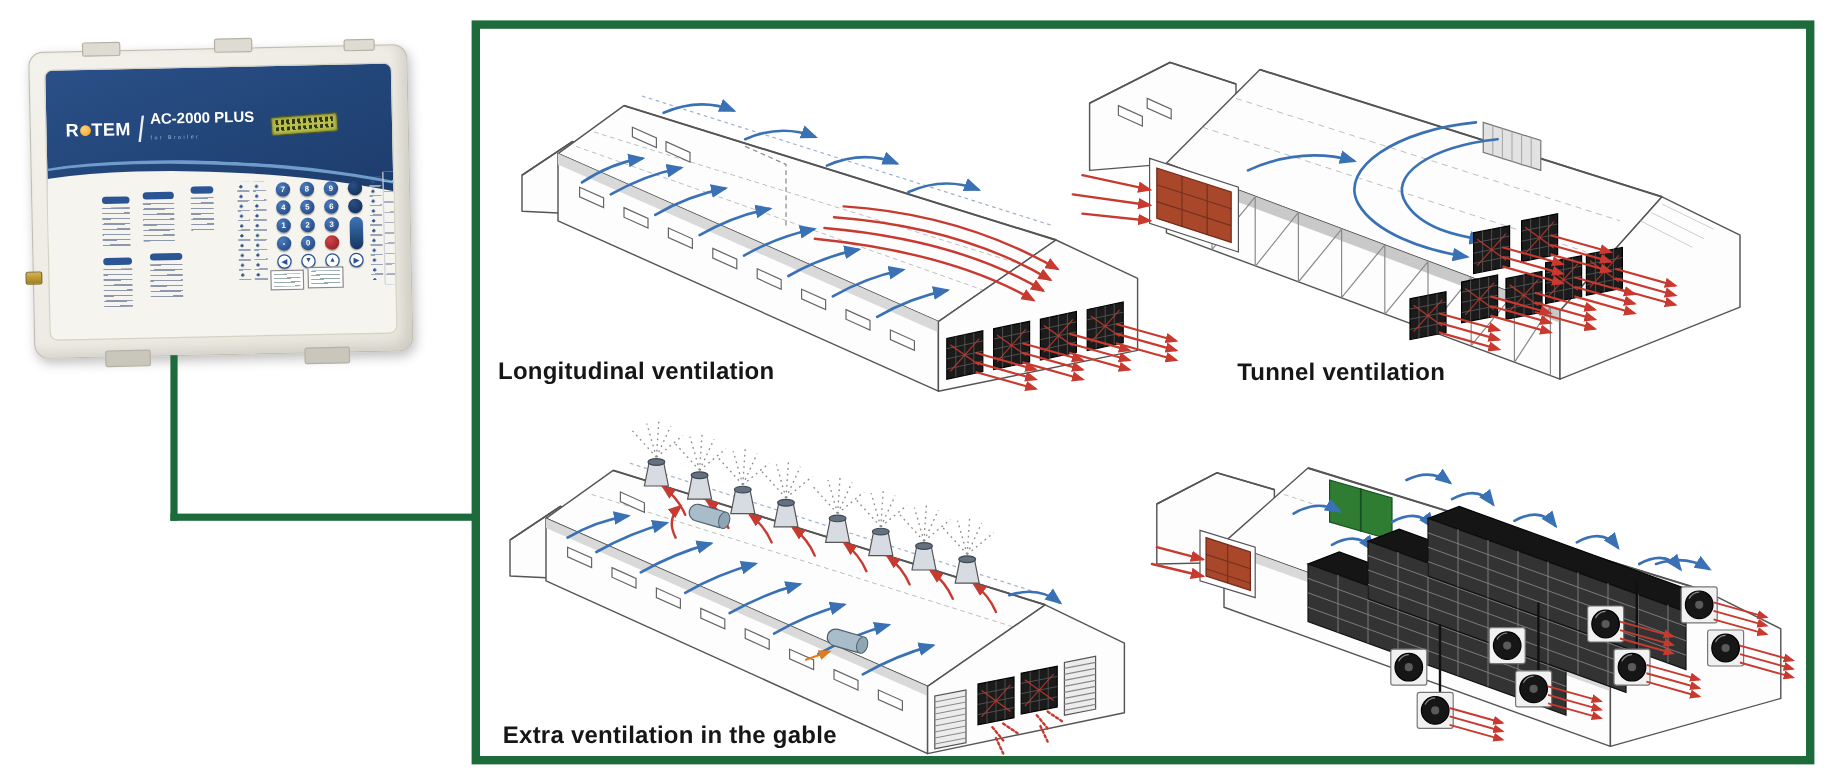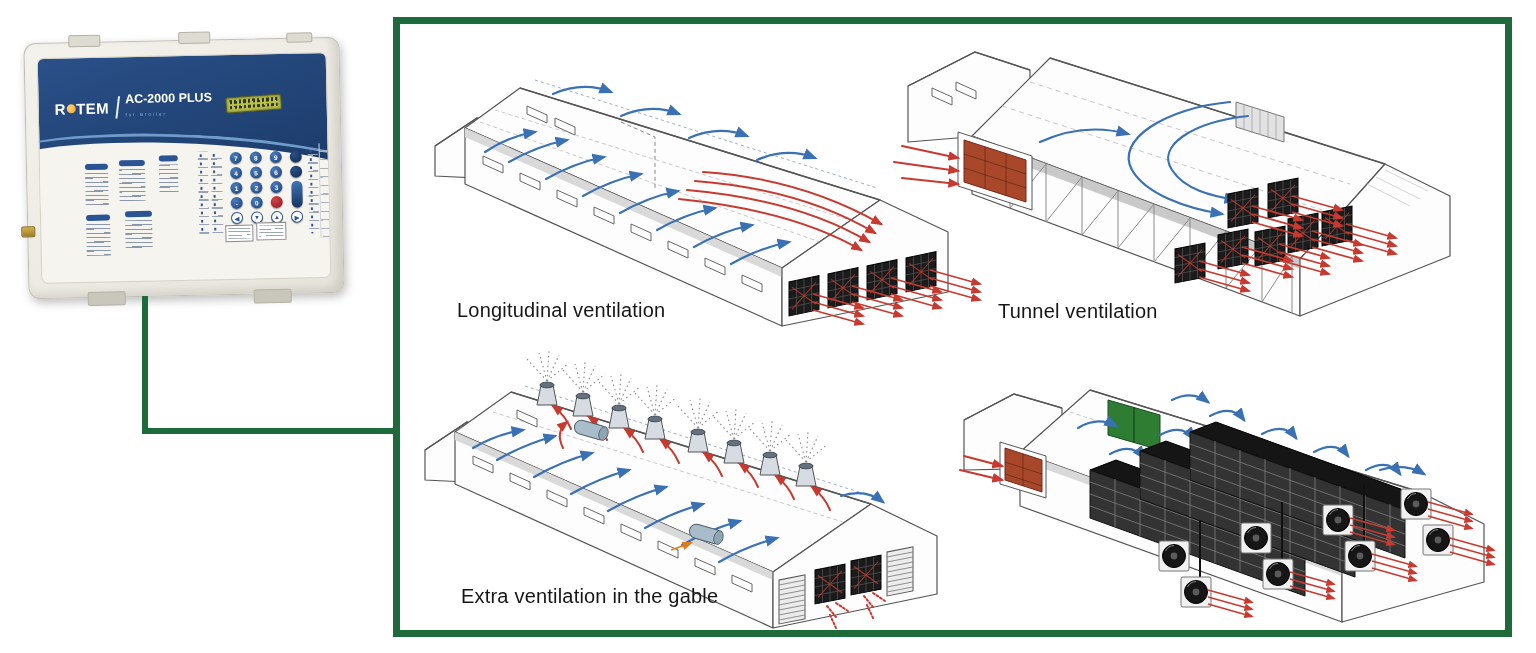--- a/index.html
+++ b/index.html
@@ -7,21 +7,21 @@
   svg{overflow:visible;}
   .dsvg{position:absolute;}
 
   
   .frame{position:absolute;left:393px;top:17px;width:1119px;height:620px;
          border:7px solid var(--frame_green,#1d6b3b);box-sizing:border-box;background:transparent;}
   .conn-v{position:absolute;left:142px;top:296px;width:6px;height:138px;background:var(--frame_green,#1d6b3b);}
   .conn-h{position:absolute;left:142px;top:428px;width:258px;height:6px;background:var(--frame_green,#1d6b3b);}
 
   
-  .dlabel{position:absolute;font-weight:normal;font-size:20px;color:#161616;letter-spacing:.2px;white-space:nowrap;margin-left:42px;}
+  .dlabel{position:absolute;font-weight:bold;font-size:20px;color:#161616;letter-spacing:.2px;white-space:nowrap;}
 
   
   .ab{fill:none;stroke:var(--air_blue,#3a71b5);stroke-width:2.2;stroke-linecap:round;}
   .ar{fill:none;stroke:var(--air_red,#c8392f);stroke-width:2;stroke-linecap:round;}
   .o{fill:#fdfdfd;stroke:#555;stroke-width:1.2;stroke-linejoin:round;}
 
   
   .device{position:absolute;left:26px;top:40px;width:316px;height:256px;transform:rotate(-1.2deg);}
   .dev-body{position:absolute;inset:0;background:linear-gradient(145deg,#f4f2ec,#e7e4db);
             border:1px solid #c2beb2;border-radius:12px;
@@ -466,16 +466,16 @@
       <use href="#exit3" transform="translate(258,240) scale(.88)"></use>
       <use href="#exit3" transform="translate(340,222) scale(.88)"></use>
       <use href="#exit3" transform="translate(422,204) scale(.88)"></use>
       <use href="#exit3" transform="translate(500,188) scale(.88)"></use>
       <use href="#exit3" transform="translate(400,168) scale(.88)"></use>
       <use href="#exit3" transform="translate(478,152) scale(.88)"></use>
     </g>
   </svg>
 
   <div class="dlabel" style="left:415px;top:299px">Longitudinal ventilation</div>
-  <div class="dlabel" style="left:956px;top:300px">Tunnel ventilation</div>
-  <div class="dlabel" style="left:419px;top:585px">Extra ventilation in the gable</div>
+  <div class="dlabel" style="left:1031px;top:300px">Tunnel ventilation</div>
+  <div class="dlabel" style="left:419px;top:602px">Extra ventilation in the gable</div>
 
 </div>
 
 </body></html>

